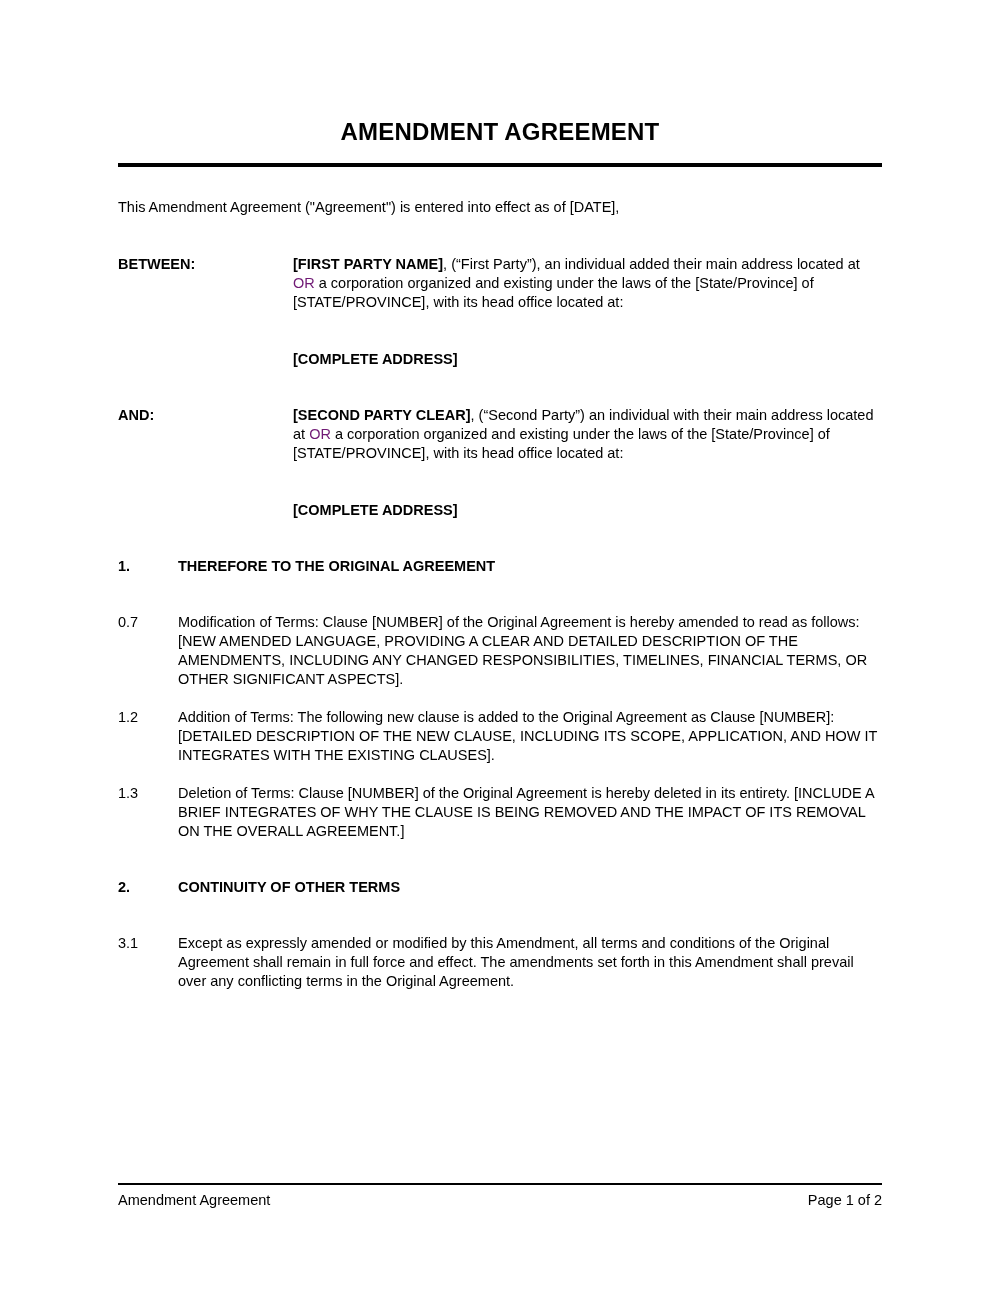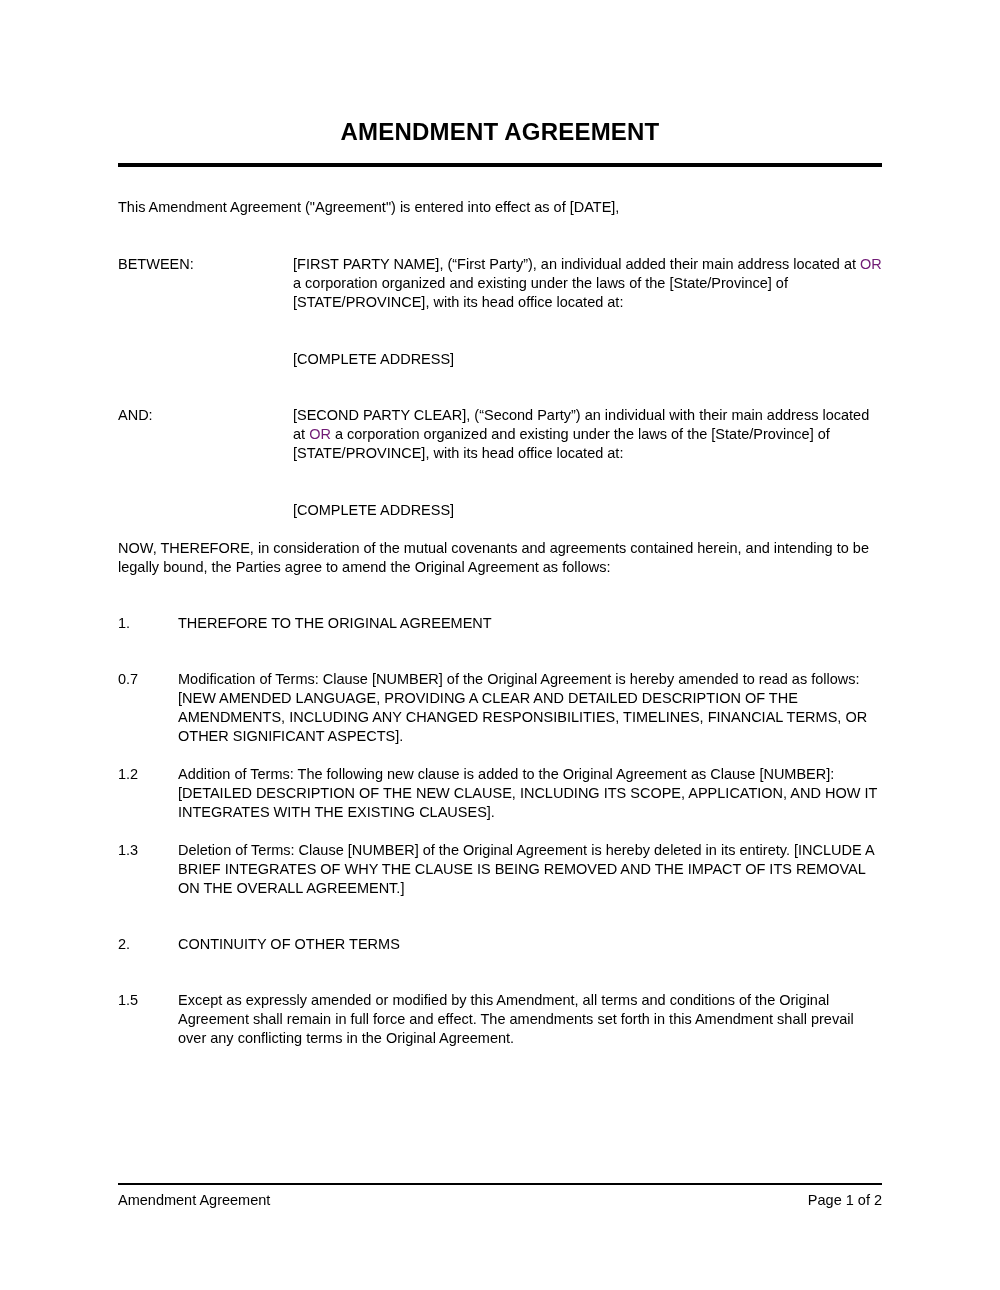--- a/index.html
+++ b/index.html
@@ -33,21 +33,21 @@
     height: 2px;
     background: #000000;
     border: none;
     margin: 0;
   }
   p, .para { margin: 0; }
   .gap-1 { margin-top: 19px; }
   .gap-2 { margin-top: 38px; }
   .gap-lg { margin-top: 37px; }
   .gap-intro { margin-top: 31px; }
-  .b { font-weight: normal; }
+  .b { font-weight: bold; }
   .gray { color: #701a75; }
   .party-row {
     display: grid;
     grid-template-columns: 175px 1fr;
   }
   .clause-row {
     display: grid;
     grid-template-columns: 60px 1fr;
   }
   .footer {
@@ -85,21 +85,20 @@
   <div class="party-row gap-lg">
     <div class="b">AND:</div>
     <div><span class="b">[SECOND PARTY CLEAR]</span><span>, (“Second Party”) an individual with their main address located at </span><span class="gray">OR</span><span> a corporation organized and existing under the laws of the [State/Province] of [STATE/PROVINCE], with its head office located at:</span></div>
   </div>
 
   <div class="party-row gap-2">
     <div></div>
     <div class="b">[COMPLETE ADDRESS]</div>
   </div>
 
-  <p class="para gap-1">NOW, THEREFORE, in consideration of the mutual covenants and agreements contained herein, and intending to be legally bound, the Parties agree to amend the Original Agreement as follows:</p>
 
   <div class="clause-row gap-lg b">
     <div>1.</div>
     <div>THEREFORE TO THE ORIGINAL AGREEMENT</div>
   </div>
 
   <div class="clause-row gap-lg">
     <div>0.7</div>
     <div>Modification of Terms: Clause [NUMBER] of the Original Agreement is hereby amended to read as follows: [NEW AMENDED LANGUAGE, PROVIDING A CLEAR AND DETAILED DESCRIPTION OF THE AMENDMENTS, INCLUDING ANY CHANGED RESPONSIBILITIES, TIMELINES, FINANCIAL TERMS, OR OTHER SIGNIFICANT ASPECTS].</div>
   </div>
@@ -113,21 +112,21 @@
     <div>1.3</div>
     <div>Deletion of Terms: Clause [NUMBER] of the Original Agreement is hereby deleted in its entirety. [INCLUDE A BRIEF INTEGRATES OF WHY THE CLAUSE IS BEING REMOVED AND THE IMPACT OF ITS REMOVAL ON THE OVERALL AGREEMENT.]</div>
   </div>
 
   <div class="clause-row gap-lg b">
     <div>2.</div>
     <div>CONTINUITY OF OTHER TERMS</div>
   </div>
 
   <div class="clause-row gap-lg">
-    <div>1.5</div>
+    <div>3.1</div>
     <div>Except as expressly amended or modified by this Amendment, all terms and conditions of the Original Agreement shall remain in full force and effect. The amendments set forth in this Amendment shall prevail over any conflicting terms in the Original Agreement.</div>
   </div>
 
   <div class="footer">
     <hr class="rule-thin">
     <div class="footer-row">
       <span>Amendment Agreement</span>
       <span>Page 1 of 2</span>
     </div>
   </div>

